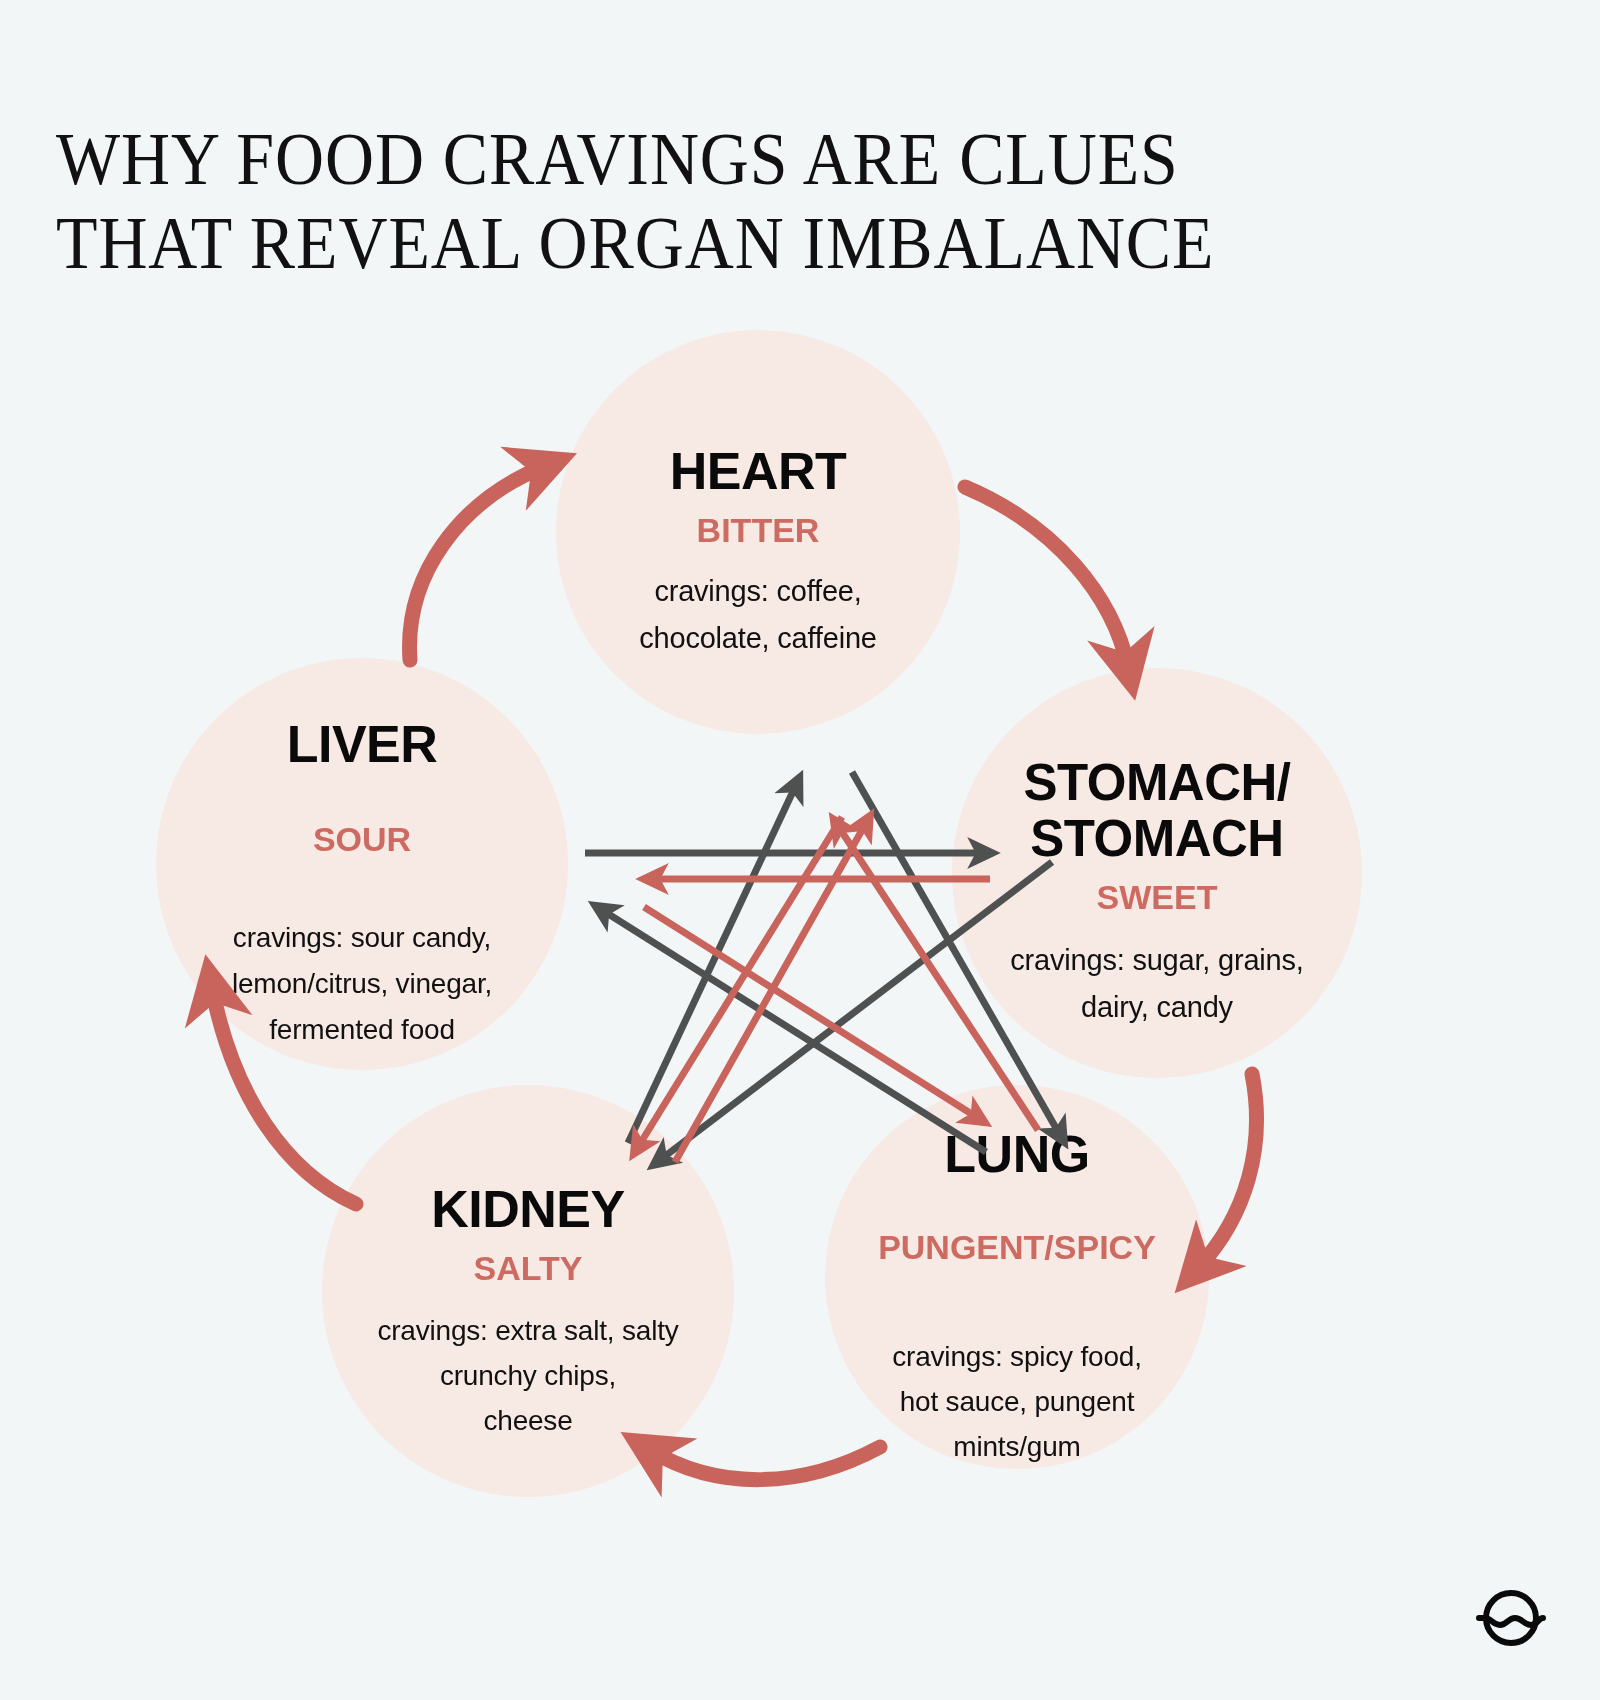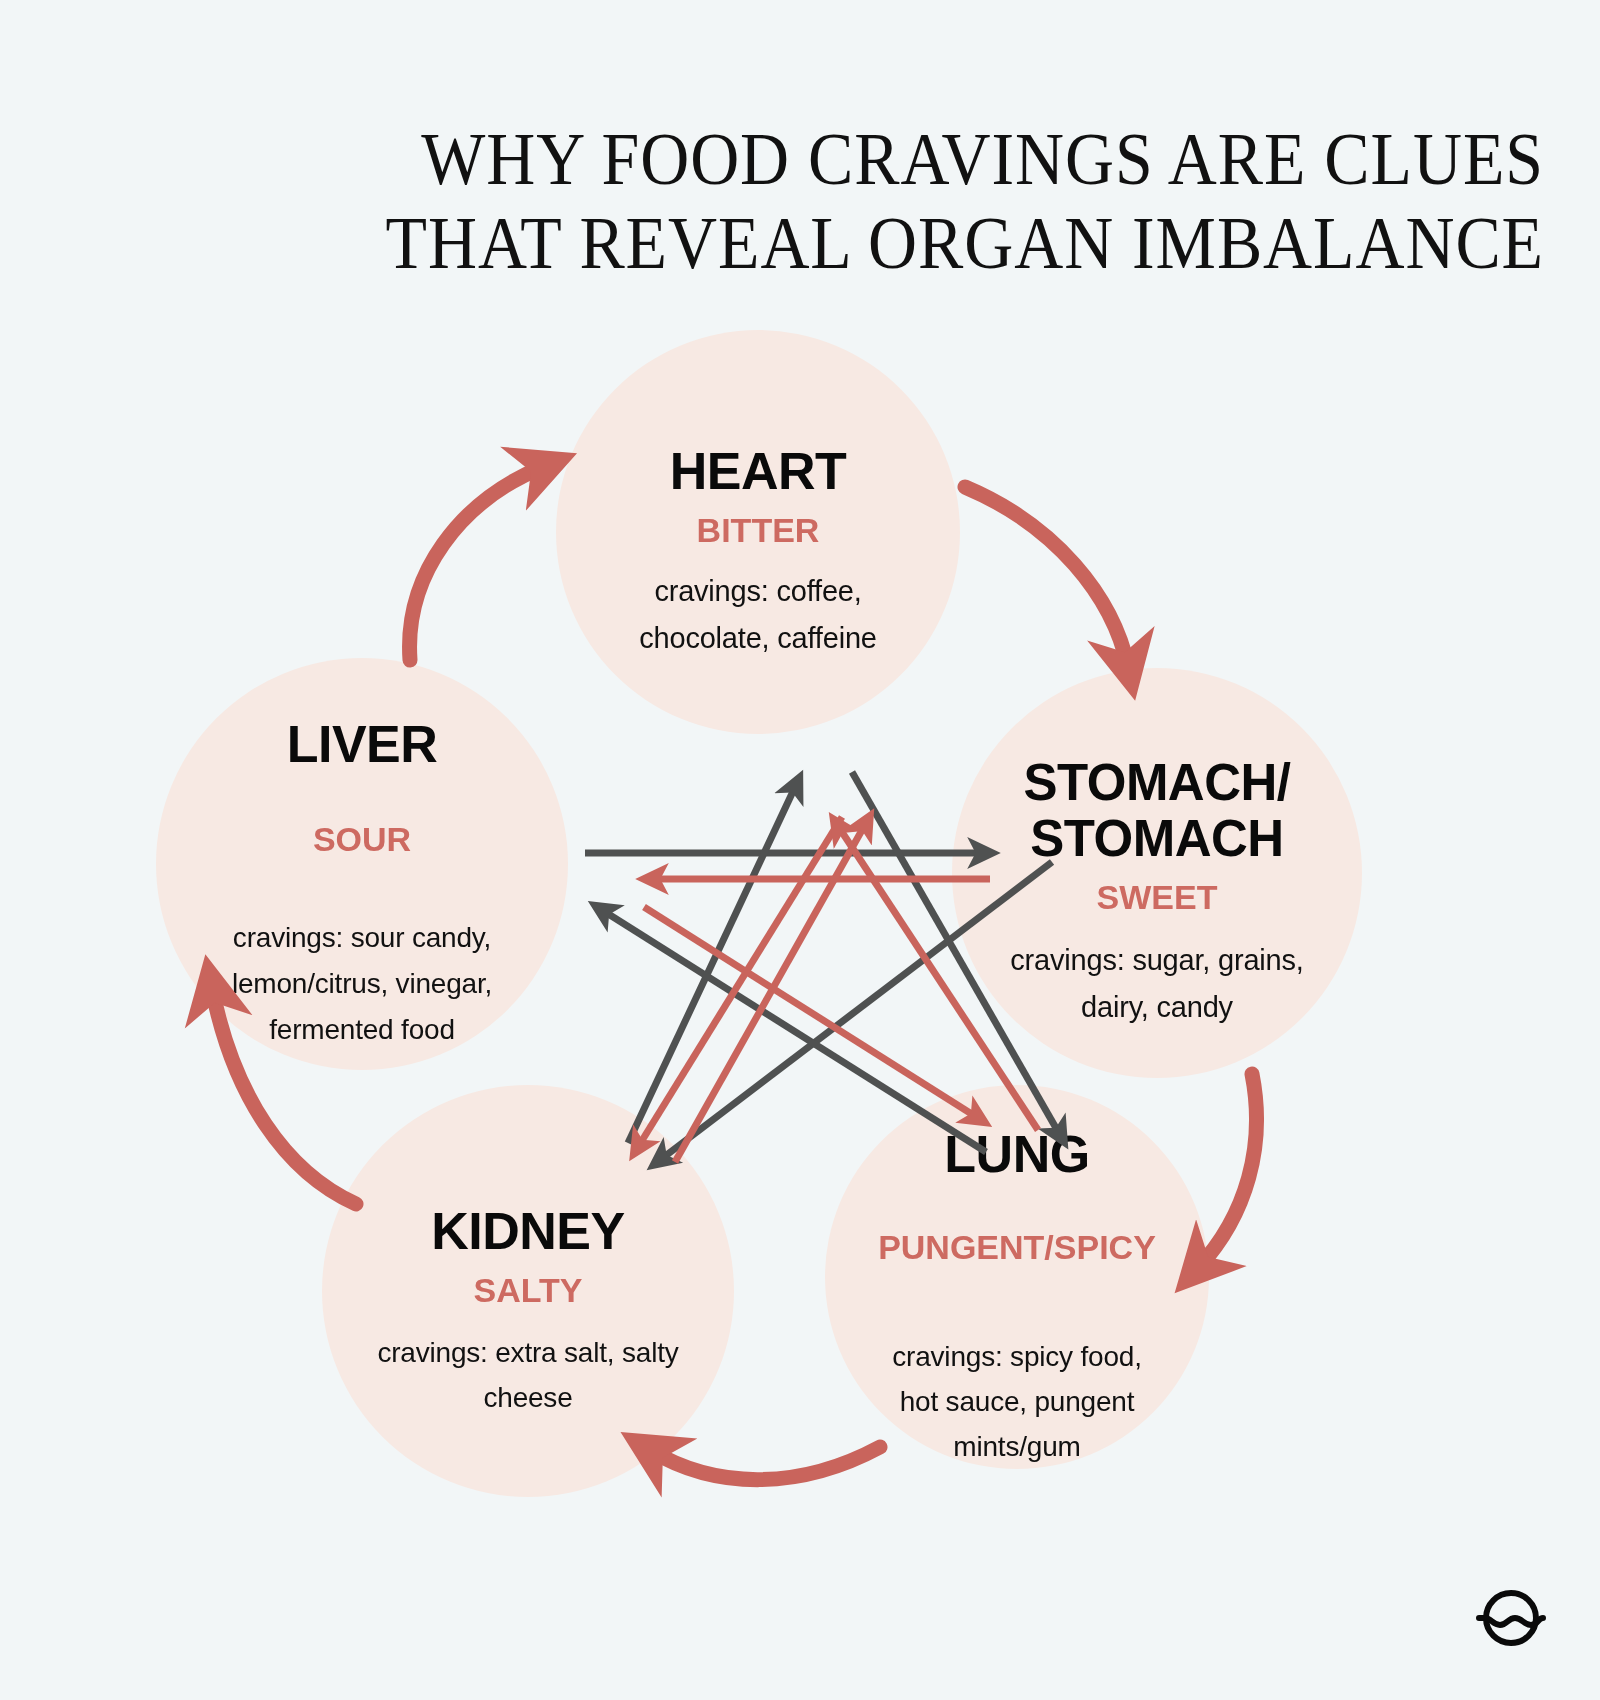--- a/index.html
+++ b/index.html
@@ -14,21 +14,21 @@
     overflow: hidden;
     position: relative;
   }
 
   
   #title-block {
     position: absolute;
     left: 0;
     top: 118px;
     width: 1600px;
-    text-align: right;
+    text-align: left;
   }
   .title-line {
     font-family: "Liberation Serif", serif;
     font-weight: 400;
     font-size: 73px;
     line-height: 84px;
     letter-spacing: 1.0px;
     color: #111111;
     transform: scaleX(0.93);
     transform-origin: center center;
@@ -174,20 +174,21 @@
       <div>hot sauce, pungent</div>
       <div>mints/gum</div>
     </div>
   </div>
 
   <div class="node" id="node-kidney">
     <div class="organ">KIDNEY</div>
     <div class="flavor">SALTY</div>
     <div class="cravings">
       <div>cravings: extra salt, salty</div>
+      <div>crunchy chips,</div>
       <div>cheese</div>
     </div>
   </div>
 
   <div class="node" id="node-liver">
     <div class="organ">LIVER</div>
     <div class="flavor">SOUR</div>
     <div class="cravings">
       <div>cravings: sour candy,</div>
       <div>lemon/citrus, vinegar,</div>

